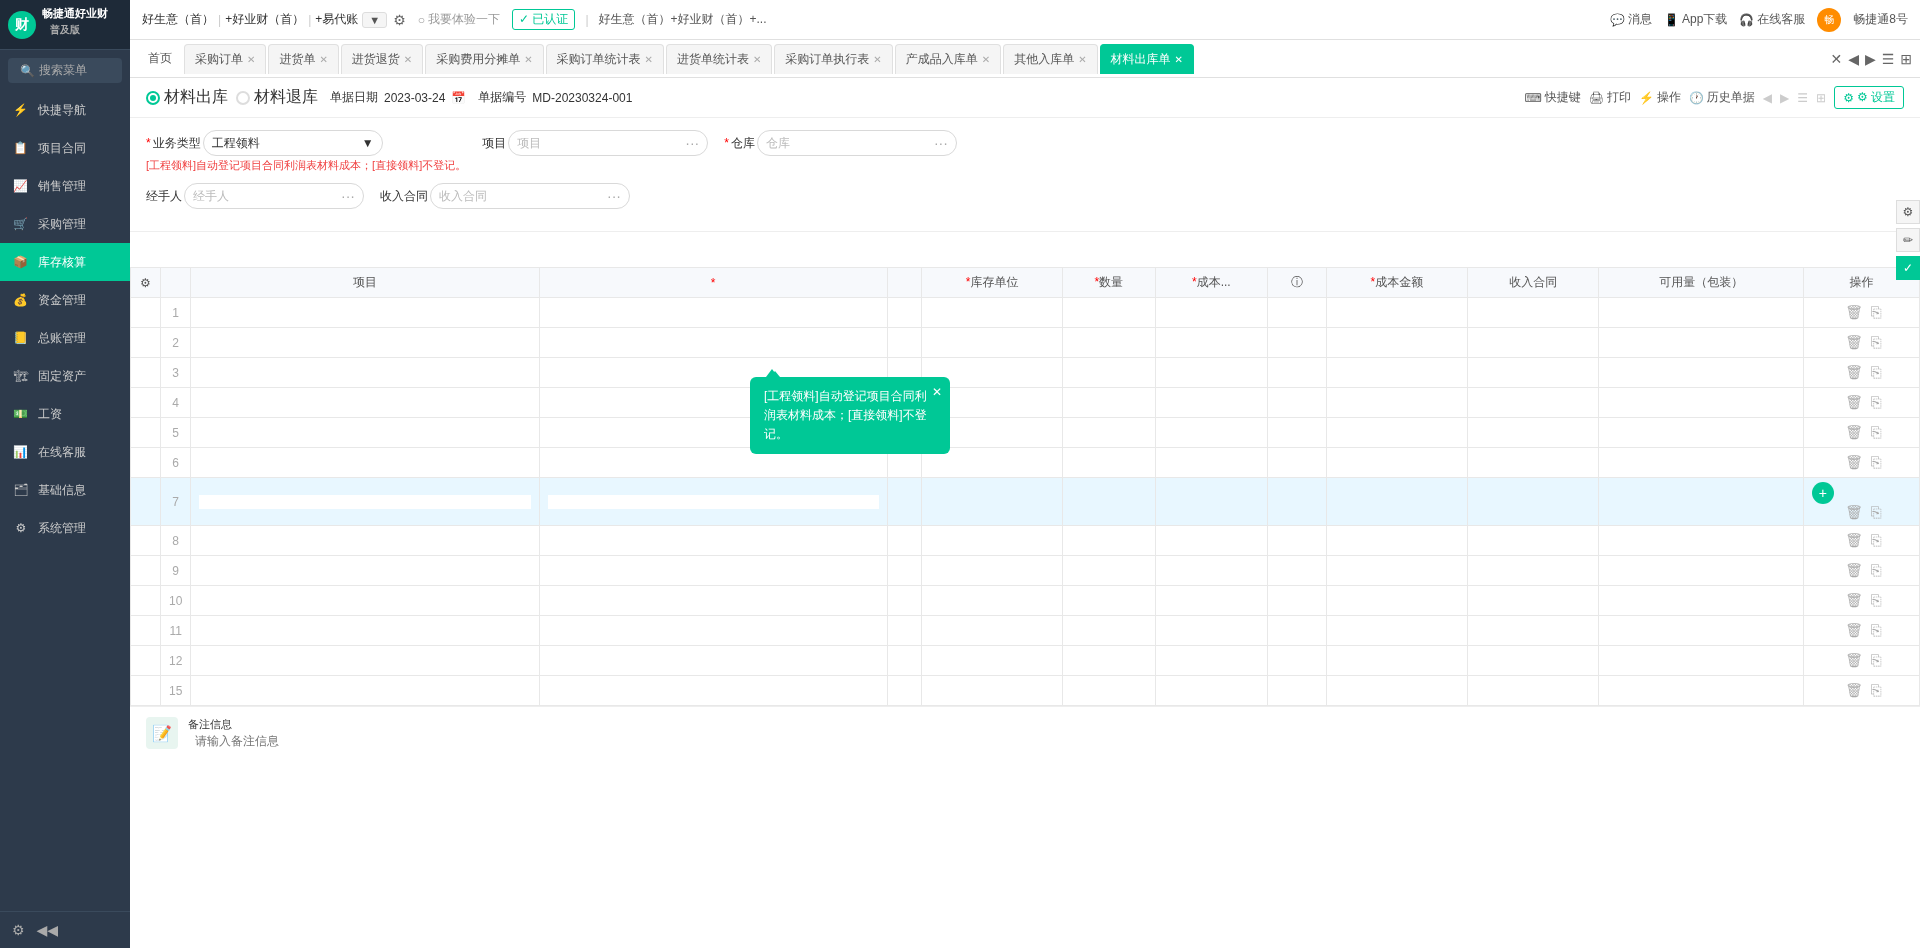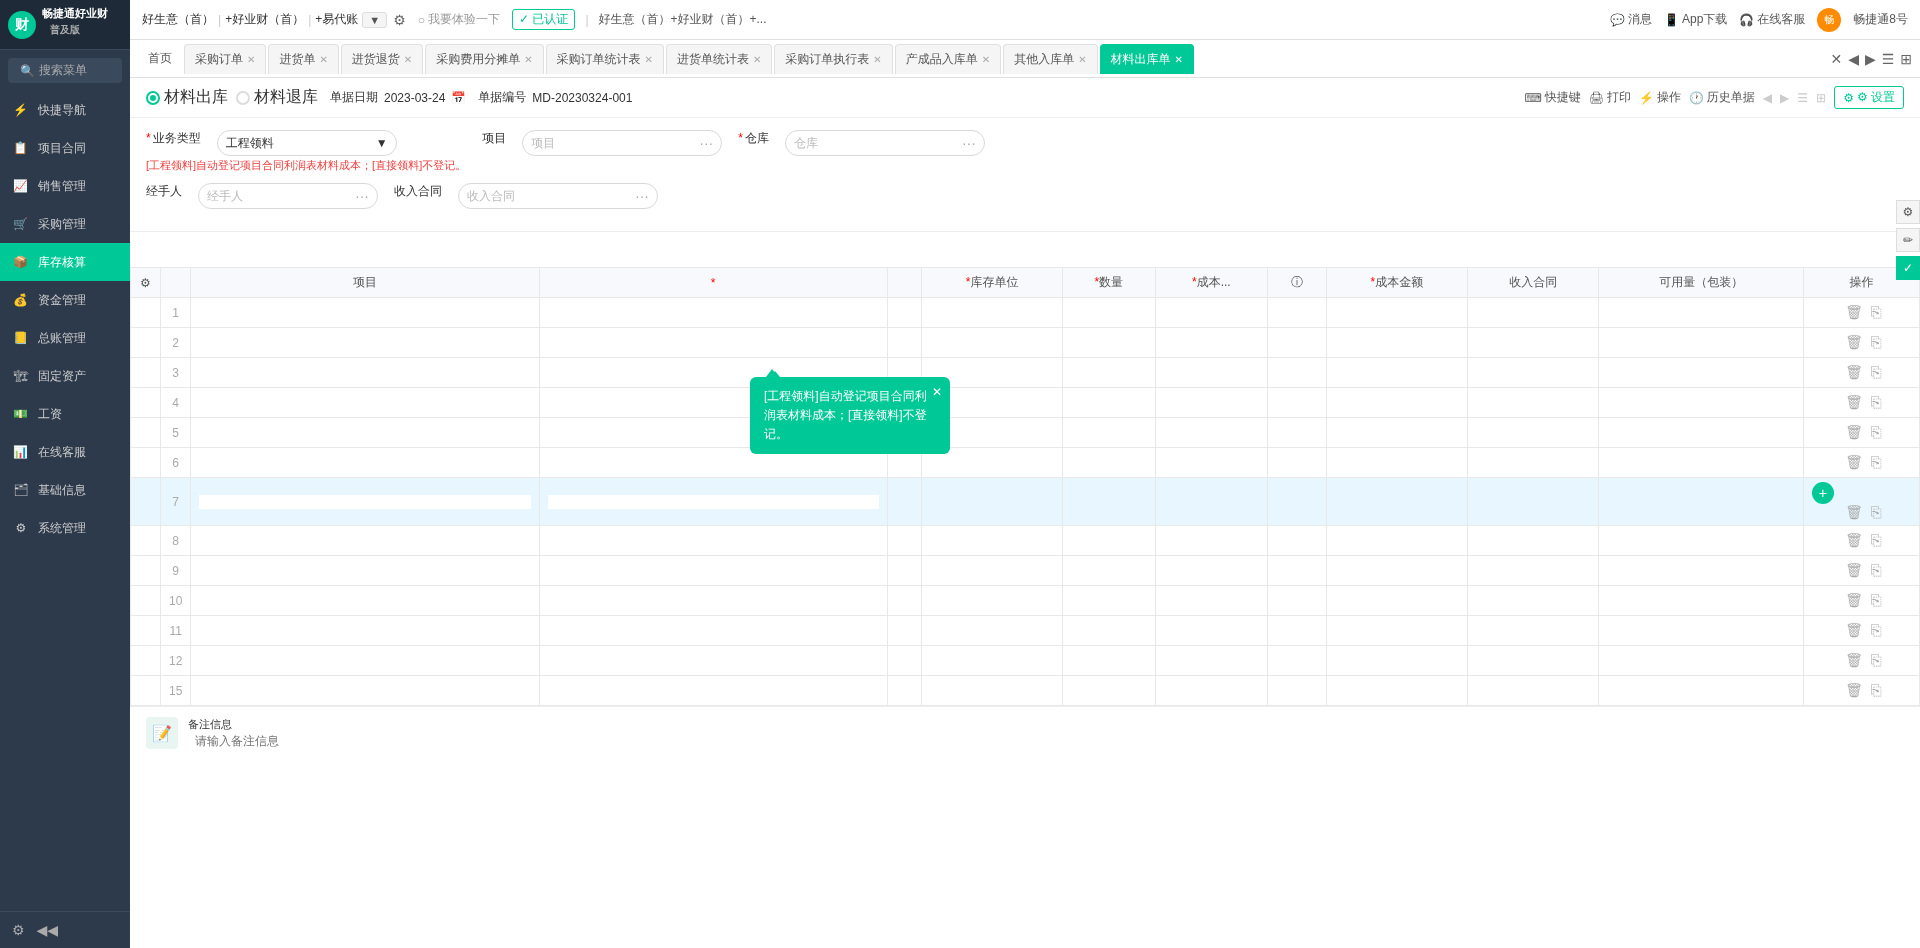--- a/index.html
+++ b/index.html
@@ -62,21 +62,21 @@
     .page-header-label { color: #333; }
     .page-header-value { color: #333; font-weight: 500; }
     .page-header-calendar { color: #00c896; cursor: pointer; }
     .page-header-right { margin-left: auto; display: flex; align-items: center; gap: 8px; }
     .header-action-btn { display: flex; align-items: center; gap: 3px; font-size: 12px; color: #555; cursor: pointer; }
     .header-settings-btn { display: flex; align-items: center; gap: 3px; font-size: 12px; color: #00c896; cursor: pointer; border: 1px solid #00c896; border-radius: 3px; padding: 2px 8px; }
 
     
     .form-area { padding: 12px 16px; background: #fff; border-bottom: 1px solid #eee; }
     .form-row { display: flex; align-items: flex-start; gap: 16px; margin-bottom: 10px; flex-wrap: wrap; }
-    .form-field { display: flex; gap: 16px; }
+    .form-field { display: flex; align-items: center; gap: 2px; }
     .form-label { font-size: 12px; color: #333; white-space: nowrap; }
     .form-label.required::before { content: '*'; color: red; margin-right: 2px; }
     .form-input-select { border: 1px solid #d9d9d9; border-radius: 13px; padding: 3px 8px; font-size: 12px; min-width: 160px; height: 26px; display: flex; align-items: center; justify-content: space-between; cursor: pointer; }
     .form-input-dots { color: #aaa; cursor: pointer; font-size: 14px; }
     .form-hint { font-size: 11px; color: #f04040; margin-top: 2px; }
     .form-field-wrap { display: flex; flex-direction: column; }
 
     
     .tooltip-popup { position: absolute; background: #00c896; color: #fff; border-radius: 6px; padding: 10px 14px; font-size: 12px; line-height: 1.6; max-width: 200px; z-index: 100; top: 195px; left: 310px; }
     .tooltip-close { position: absolute; top: 6px; right: 8px; cursor: pointer; font-size: 12px; color: #fff; }

